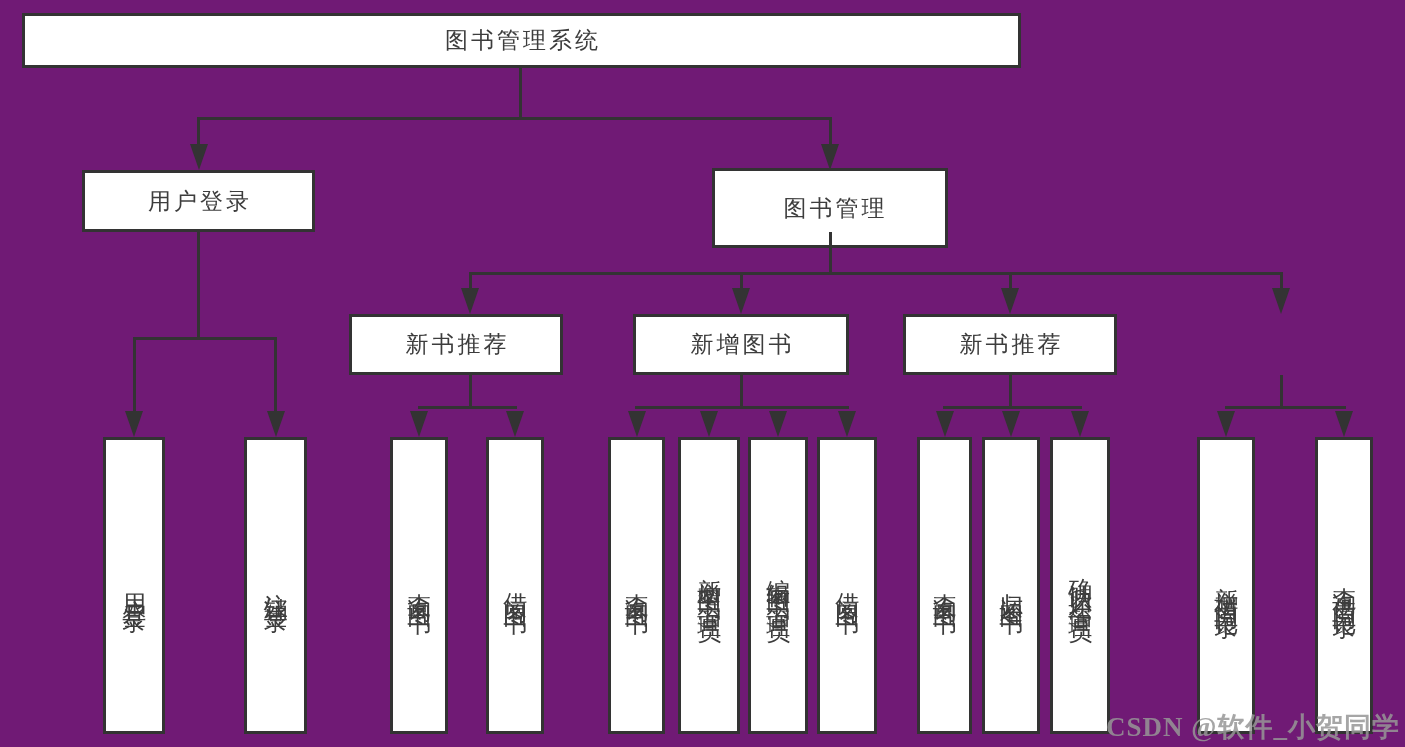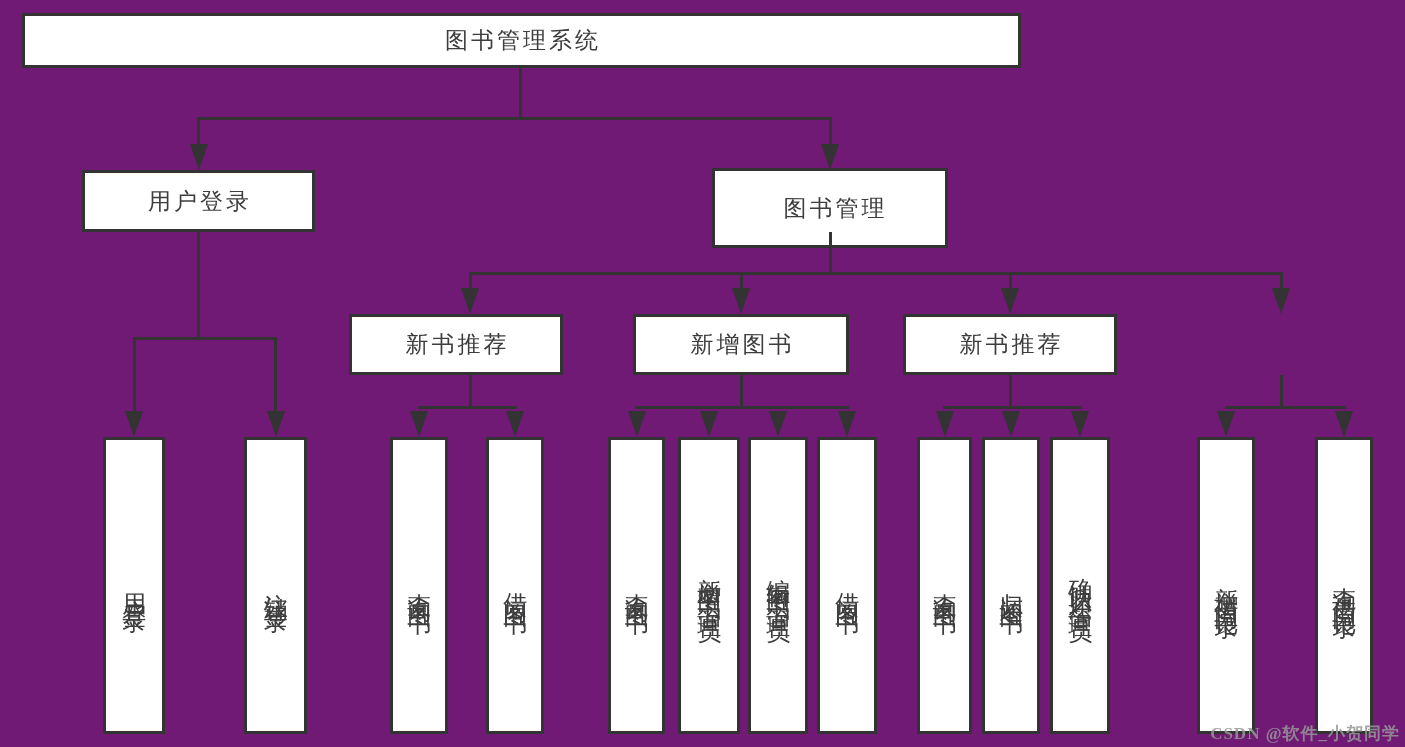--- a/index.html
+++ b/index.html
@@ -21,21 +21,21 @@
   }
   .vline { position:absolute; width:3px; background:#333333; }
   .hline { position:absolute; height:3px; background:#333333; }
   .arrow {
     position:absolute; width:0; height:0;
     border-left:9px solid transparent; border-right:9px solid transparent;
     border-top:26px solid #333333;
   }
   .watermark {
     position:absolute; right:5px; bottom:2px; z-index:10;
-    font-size:17px; color:rgba(150,150,150,0.85); letter-spacing:1px;
+    font-size:27px; color:rgba(150,150,150,0.85); letter-spacing:1px;
     font-weight:bold;
   }
 </style>
 </head>
 <body>
 
 <div class="stage">
 
   <div class="node hnode" style="left:22px; top:13px; width:999px; height:55px;">
     <span>图书管理系统</span>

